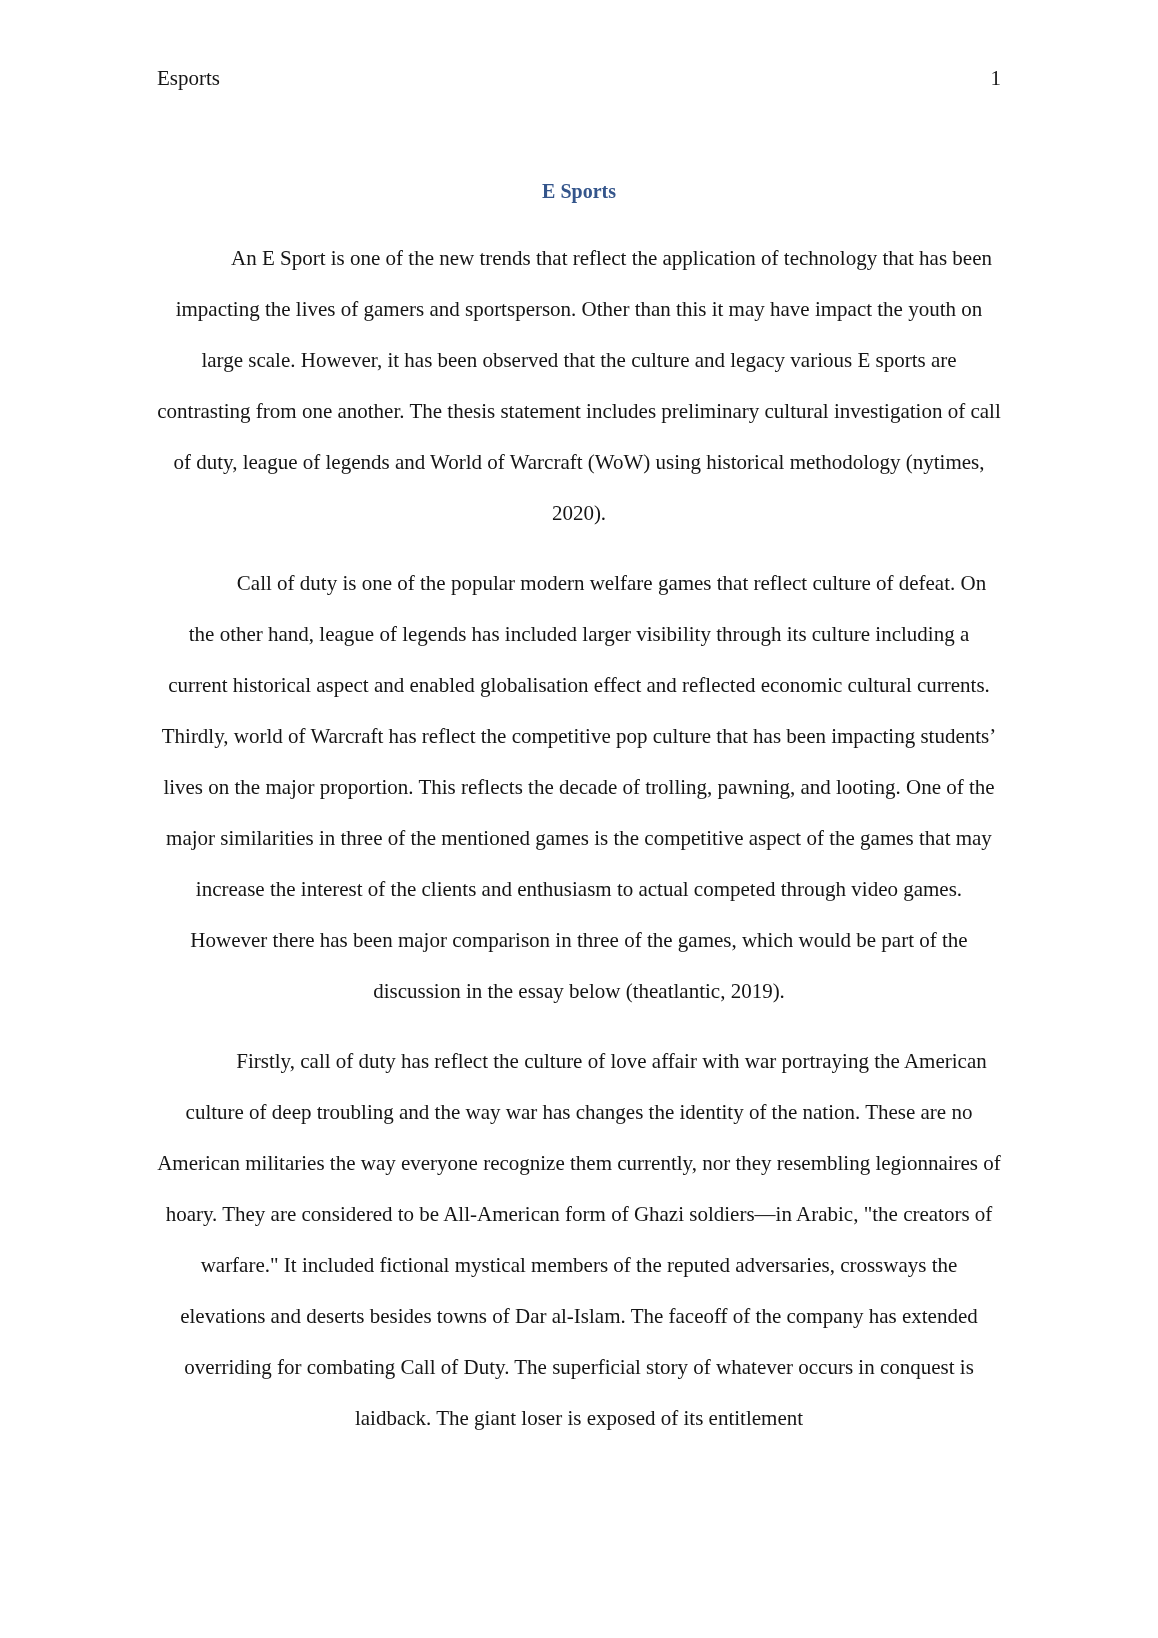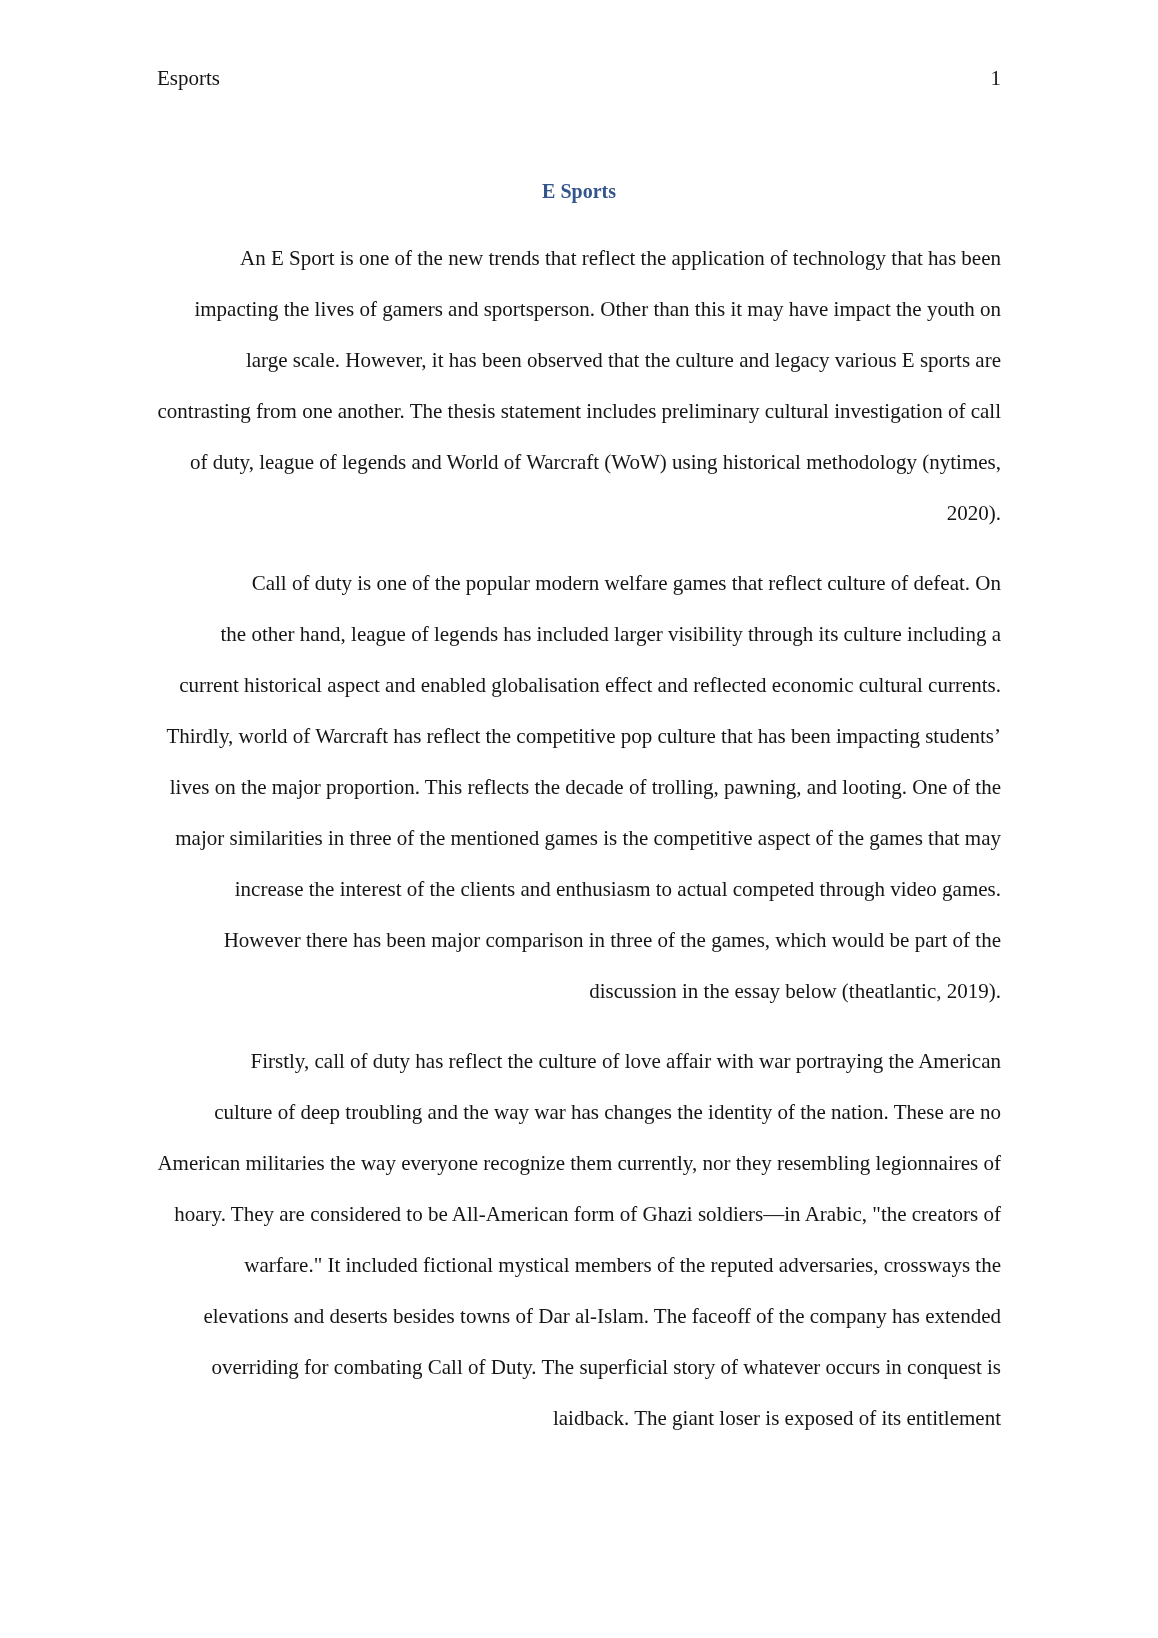--- a/index.html
+++ b/index.html
@@ -31,21 +31,21 @@
     text-align: center;
     font-weight: bold;
     font-size: 20px;
     margin: 88px 0 30px 0;
     line-height: 1.2;
   }
   .essay-body p {
     margin: 0 0 19px 0;
     text-indent: 65px;
     line-height: 51px;
-    text-align: right;
+    text-align: center;
   }
 </style>
 </head>
 <body>
 
 <div class="page" style="color: rgb(21, 21, 21);">
 
   <div class="page-header">
     <span>Esports</span>
     <span>1</span>

